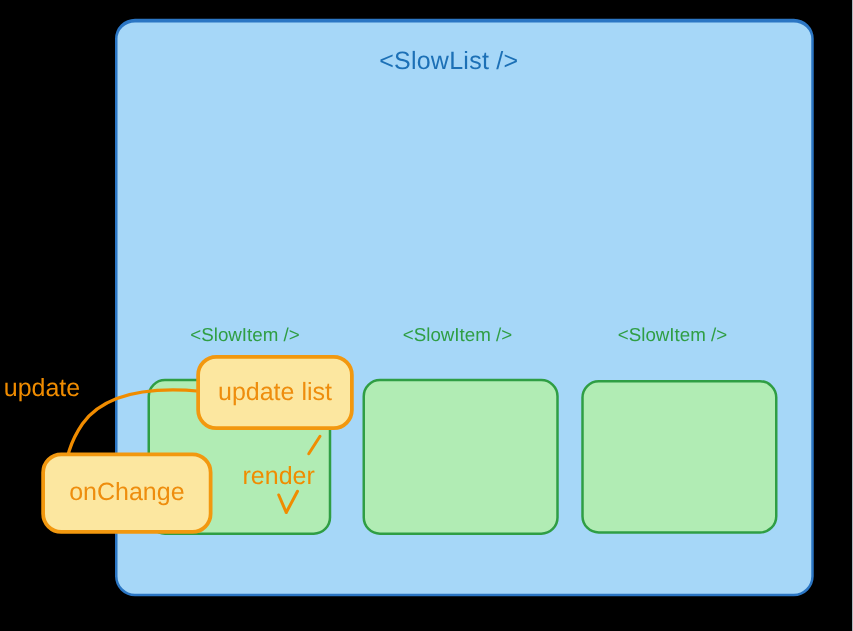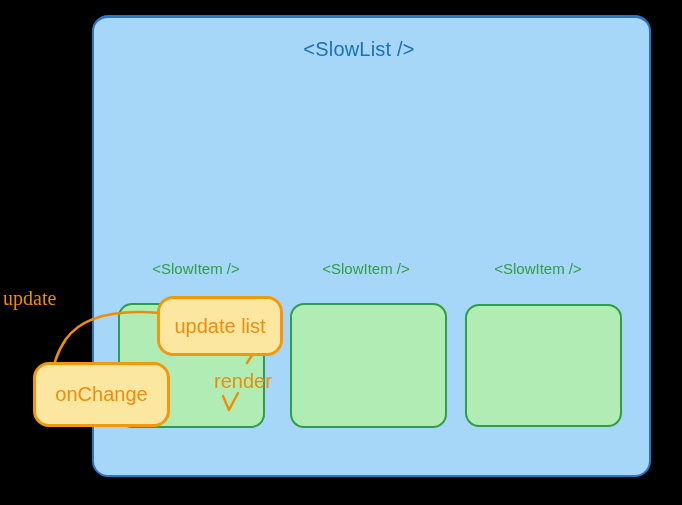--- a/index.html
+++ b/index.html
@@ -41,28 +41,28 @@
   .overlay{
     position:absolute;left:0;top:0;width:682px;height:505px;
     pointer-events:none;z-index:3;
   }
   .note{
     position:absolute;display:flex;align-items:center;justify-content:center;
     background:var(--note-fill);border:3px solid var(--note-border);
     border-radius:16px;color:var(--note-text);font-size:20px;z-index:4;
     white-space:nowrap;
   }
-  .note-update-list{left:157px;top:296px;width:126px;height:60px;}
+  .note-update-list{left:157px;top:284px;width:126px;height:60px;}
   .note-onchange{left:33px;top:362px;width:137px;height:65px;}
   .annot{
     position:absolute;font-size:20px;color:var(--annot-text);
     white-space:nowrap;z-index:5;
   }
-  .annot-update{left:3px;top:287px;font-family:Liberation Serif, serif;}
-  .annot-render{left:214px;top:370px;}
+  .annot-update{left:3px;top:300px;}
+  .annot-render{left:194px;top:370px;}
 </style>
 </head>
 <body>
 
 <div class="stage">
 
   <div class="slowlist">
     <div class="slowlist-title">&lt;SlowList /&gt;</div>
   </div>
 

